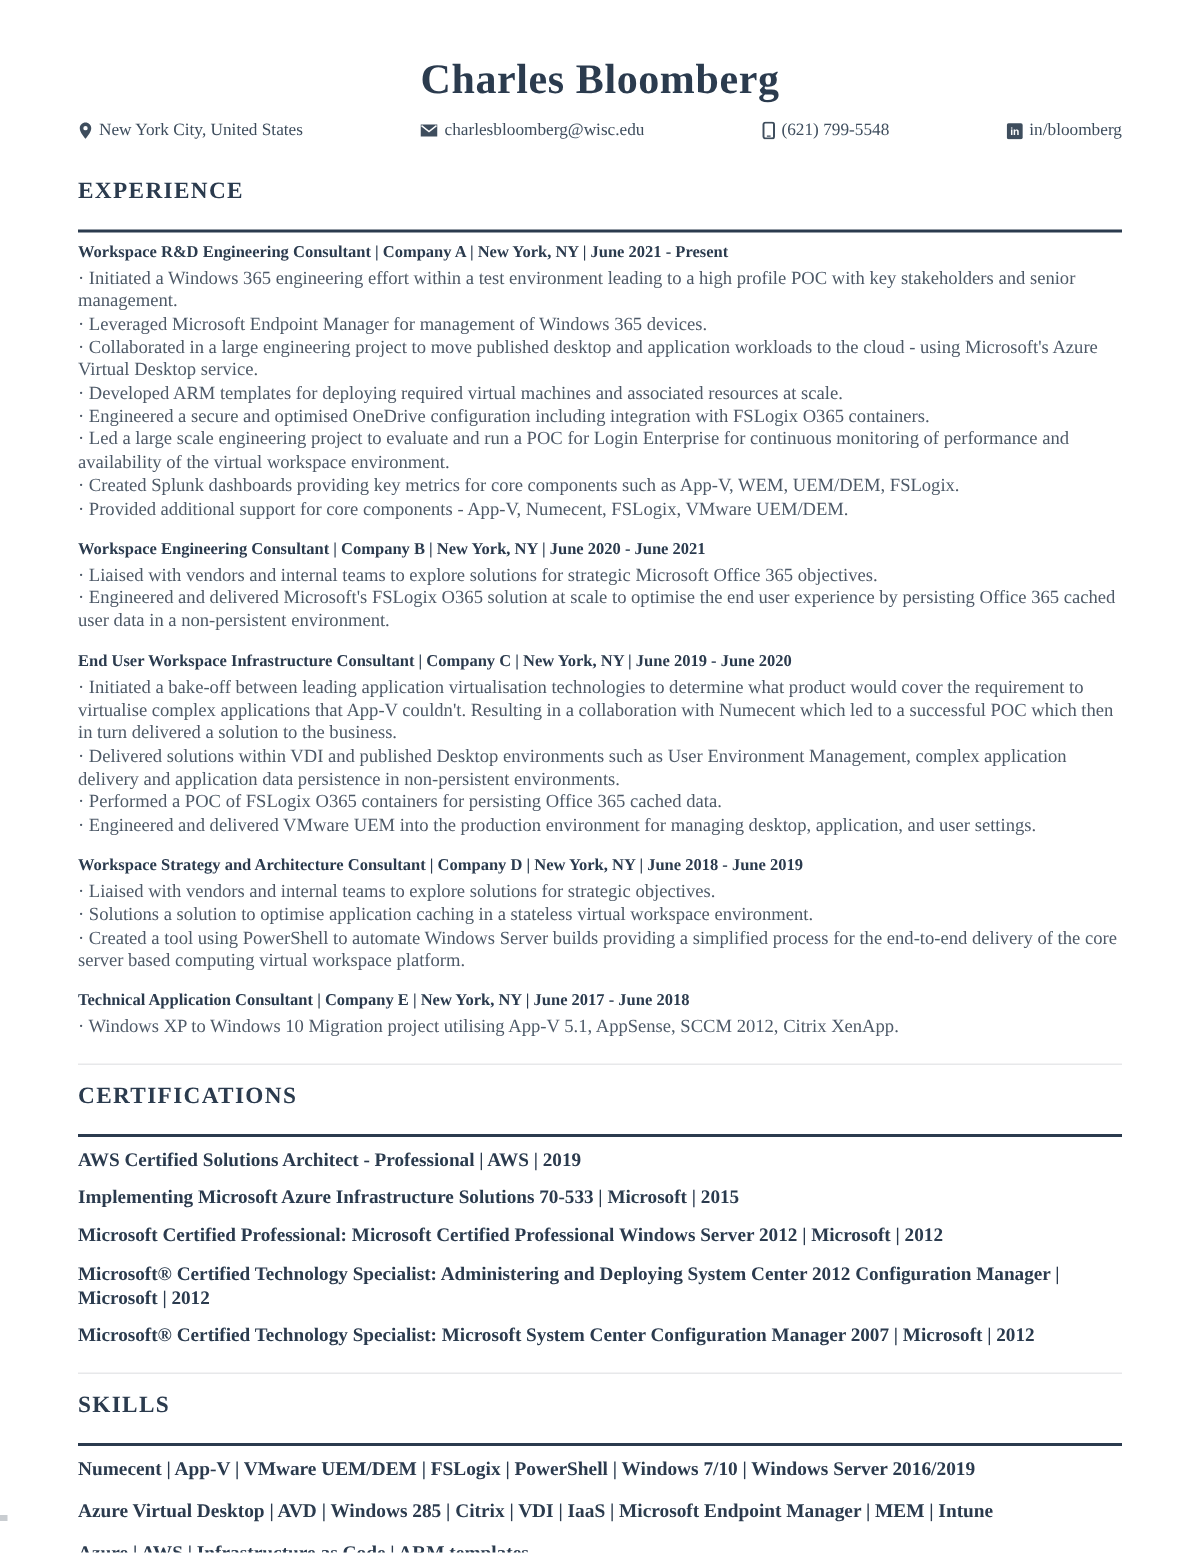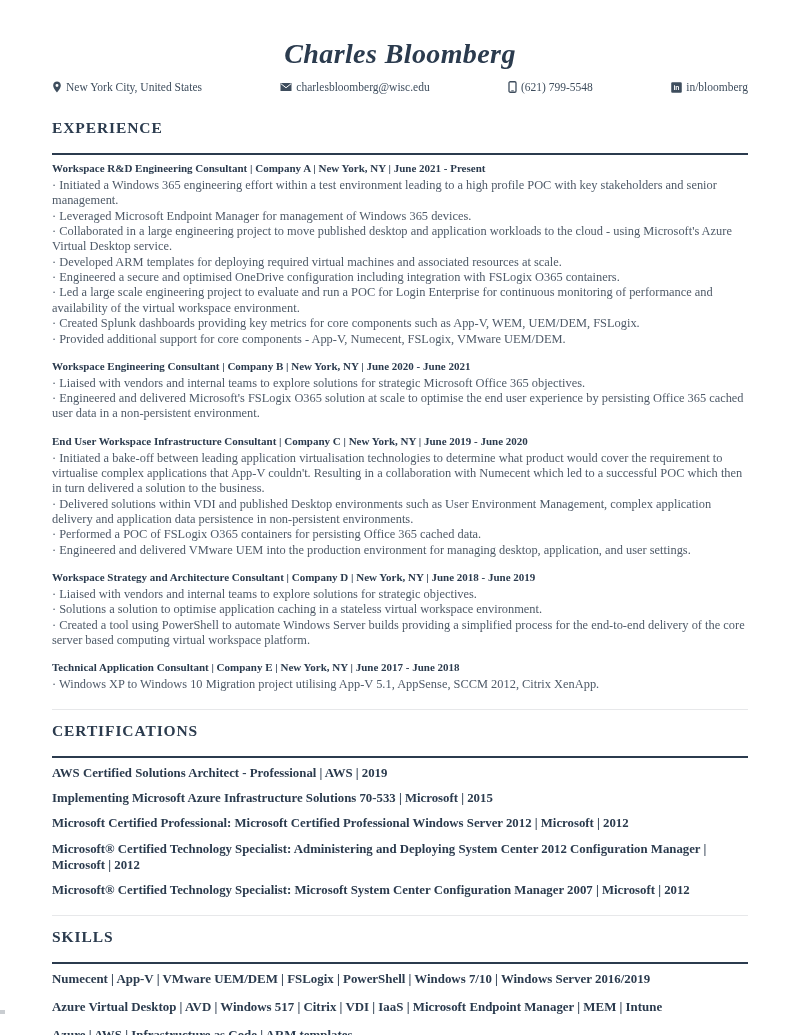--- a/index.html
+++ b/index.html
@@ -13,21 +13,20 @@
   .page { padding: 40px 52px 0 52px; }
 
   .candidate-name {
     text-align: center;
     font-size: 28px;
     font-weight: 700;
     color: #2b3b4e;
     margin: 0 0 13px 0;
     line-height: 1;
     letter-spacing: 0.4px;
-    font-style: italic;
   }
   .contact-row {
     display: flex;
     justify-content: space-between;
     align-items: center;
     gap: 14px;
     font-size: 11.5px;
     color: #3e4d5d;
   }
   .contact-item { display: inline-flex; align-items: center; gap: 4px; white-space: nowrap; }
@@ -184,21 +183,21 @@
         <div class="cert-item">Microsoft® Certified Technology Specialist: Microsoft System Center Configuration Manager 2007 | Microsoft | 2012</div>
       </div>
   </section>
 
   <hr class="divider">
 
   <section class="section after-divider">
     <h2 class="section-heading">SKILLS</h2>
     <div id="skills-container">
         <div class="skill-line">Numecent | App-V | VMware UEM/DEM | FSLogix | PowerShell | Windows 7/10 | Windows Server 2016/2019</div>
-        <div class="skill-line">Azure Virtual Desktop | AVD | Windows 517 | Citrix | VDI | IaaS | Microsoft Endpoint Manager | MEM | Intune</div>
+        <div class="skill-line">Azure Virtual Desktop | AVD | Windows 285 | Citrix | VDI | IaaS | Microsoft Endpoint Manager | MEM | Intune</div>
         <div class="skill-line">Azure | AWS | Infrastructure as Code | ARM templates</div>
         <div class="skill-line">Splunk | uberAgent | Login Enterprise | GitHub | GitLabs | CI/CD | JIRA</div>
       </div>
   </section>
 
 </div>
 
 <div class="page-artifact"></div>
 
 </body></html>

